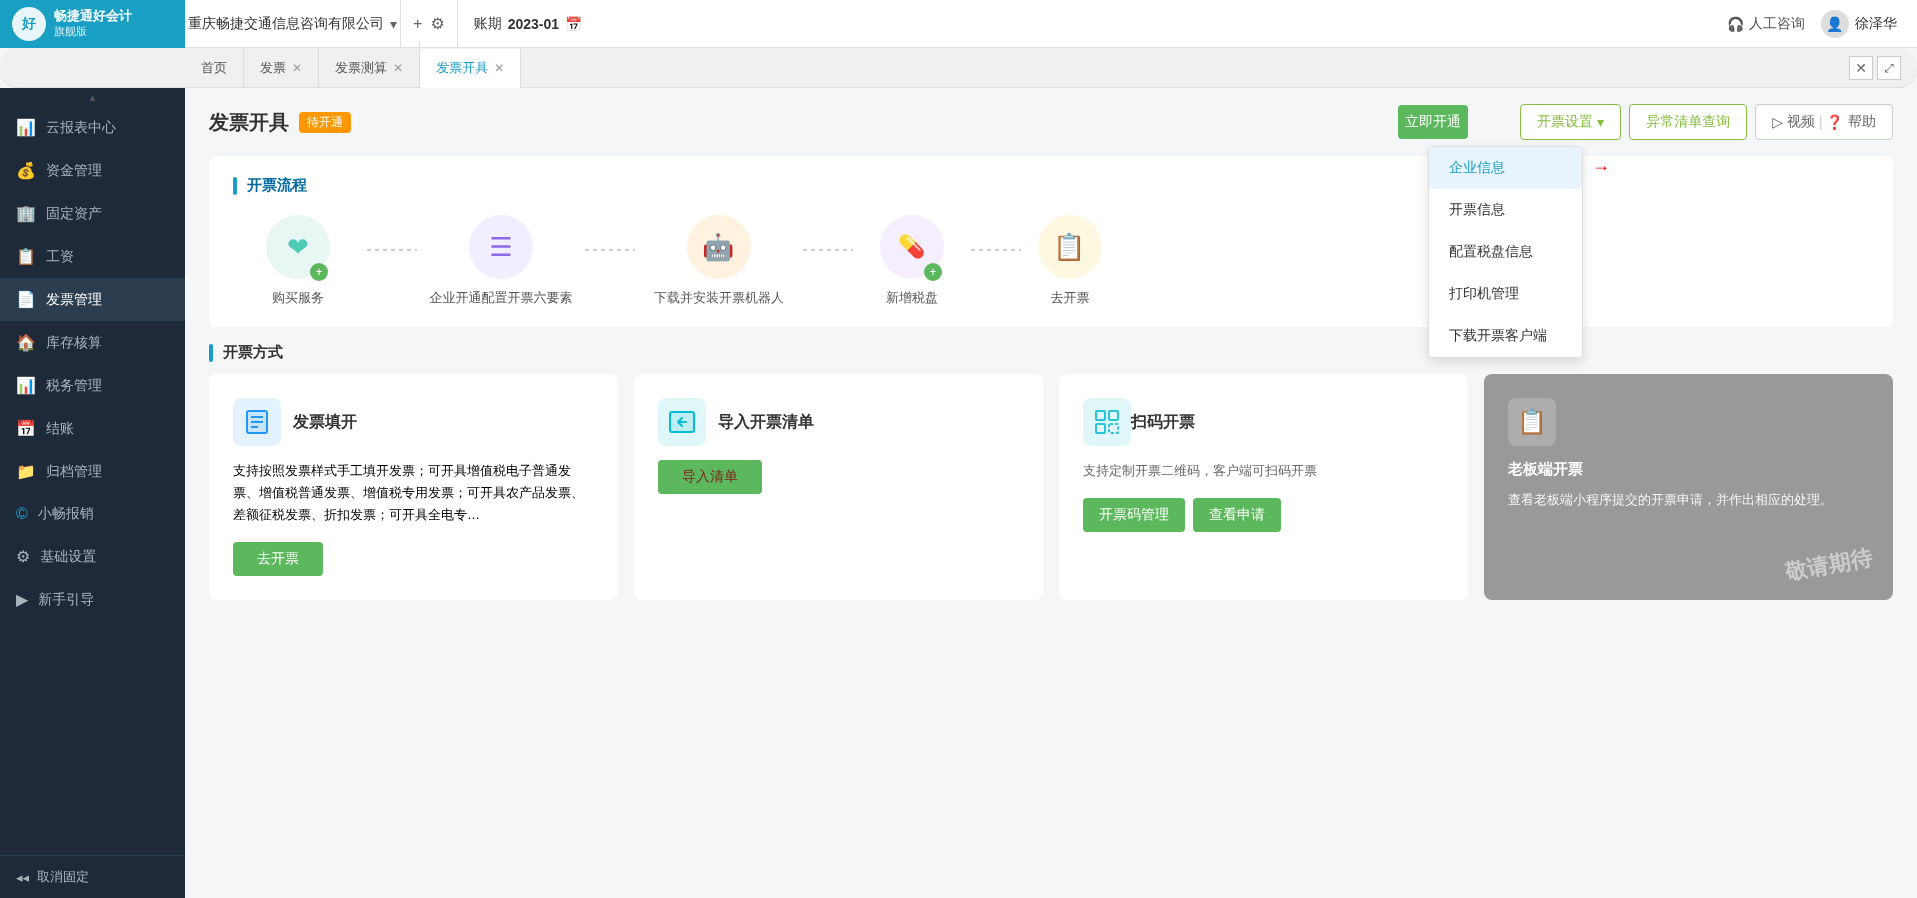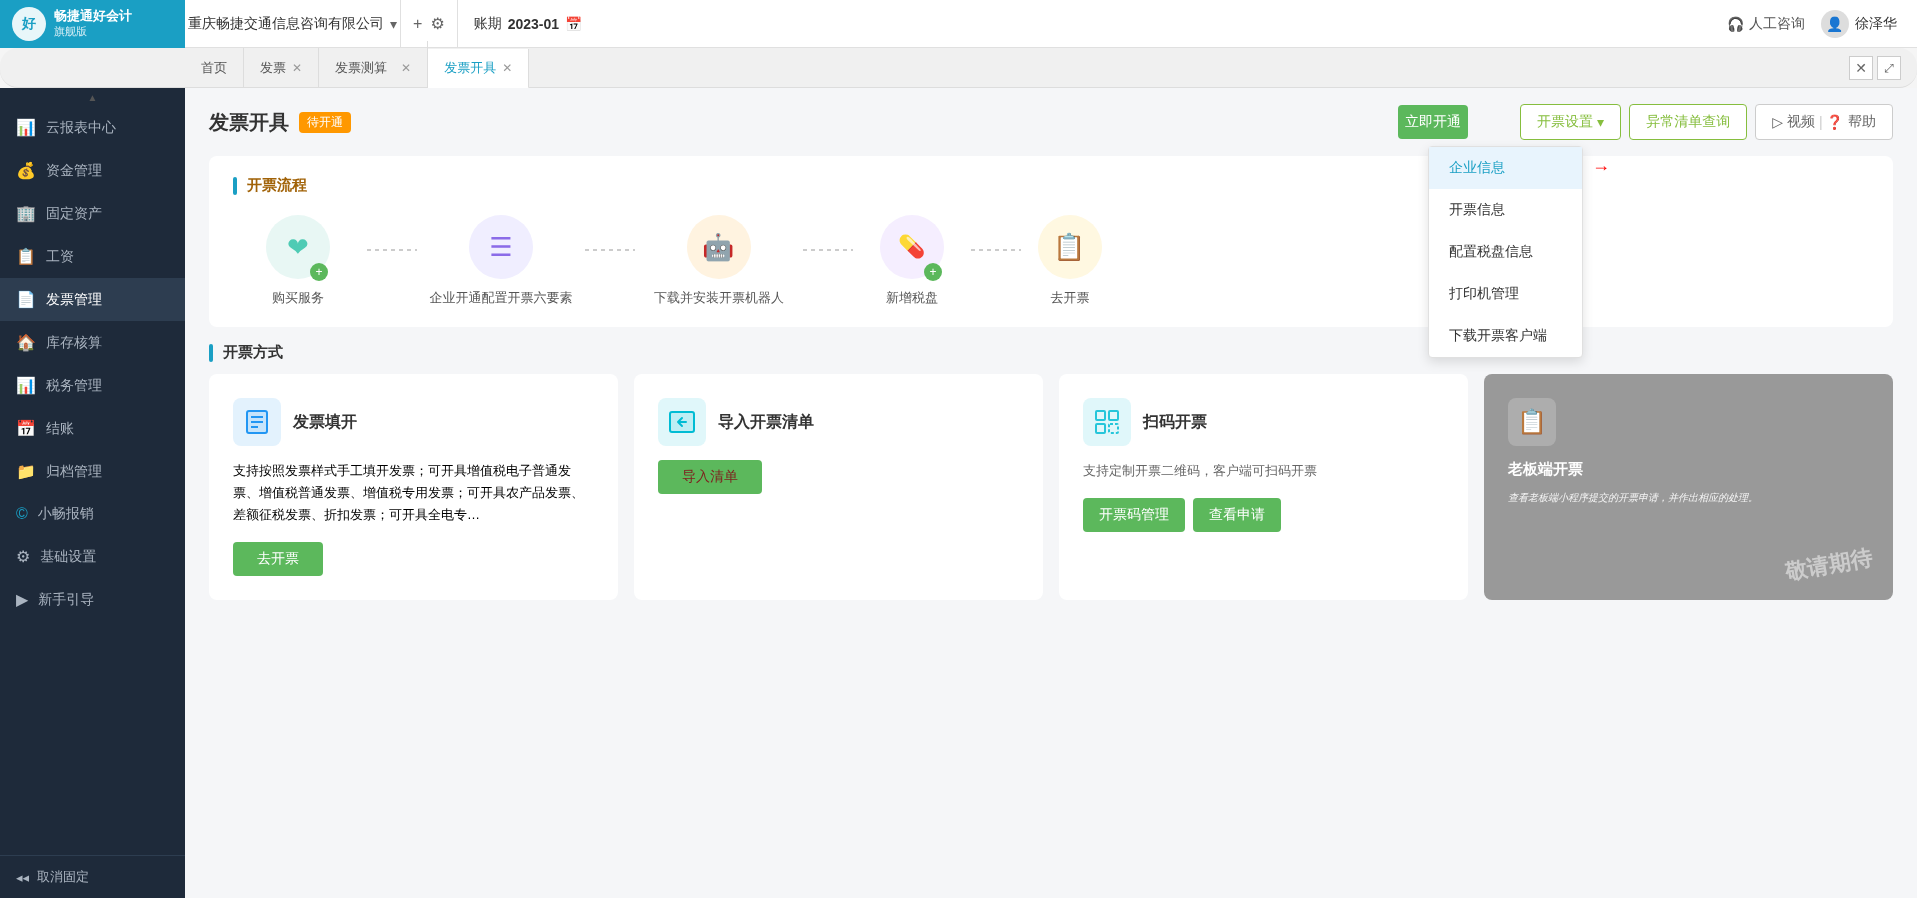--- a/index.html
+++ b/index.html
@@ -48,21 +48,21 @@
   </div>
 
   <div style="display:flex; align-items:center; height:40px; background:#f0f0f0; border-bottom:1px solid #ddd; flex-shrink:0; padding-left:185px;border-radius:18px;">
     <div style="display:flex; align-items:center; padding:0 16px; height:40px; cursor:pointer; color:#555; font-size:13px; border-right:1px solid #ddd;">
       <span>首页</span>
     </div>
     <div style="display:flex; align-items:center; gap:6px; padding:0 16px; height:40px; cursor:pointer; color:#555; font-size:13px; border-right:1px solid #ddd;">
       <span>发票</span>
       <span style="color:#999; font-size:12px; cursor:pointer;">✕</span>
     </div>
-    <div style="display:flex; align-items:center; gap:14px; padding:0 16px; height:54px; cursor:pointer; color:#555; font-size:13px; border-right:1px solid #ddd;">
+    <div style="display:flex; align-items:center; gap:6px; padding:0 16px; height:54px; cursor:pointer; color:#555; font-size:13px; border-right:1px solid #ddd;">
       <span>发票测算</span>
       <span style="color:#999; font-size:12px; cursor:pointer;">✕</span>
     </div>
     <div style="display:flex; align-items:center; gap:6px; padding:0 16px; height:40px; cursor:pointer; color:#1a9fc4; font-size:13px; border-right:1px solid #ddd; background:#fff; border-bottom:2px solid #fff; position:relative; top:1px;">
       <span>发票开具</span>
       <span style="color:#999; font-size:12px; cursor:pointer;">✕</span>
     </div>
     <div style="margin-left:auto; display:flex; align-items:center; padding-right:16px; gap:4px;">
       <div style="width:24px; height:24px; display:flex; align-items:center; justify-content:center; cursor:pointer; color:#666; border:1px solid #ccc; background:#fff; font-size:14px;">✕</div>
       <div style="width:24px; height:24px; display:flex; align-items:center; justify-content:center; cursor:pointer; color:#666; border:1px solid #ccc; background:#fff; font-size:12px;">⤢</div>
@@ -172,21 +172,21 @@
             <div style="padding:12px 20px; cursor:pointer; color:#333; font-size:14px;">
               <span>下载开票客户端</span>
             </div>
           </div>
         </div>
       </div>
 
       <div style="margin:0 24px 16px; background:#fff; border-radius:8px; padding:20px 24px;">
         <div style="display:flex; align-items:center; margin-bottom:20px;">
           <div style="width:4px; height:18px; background:#1a9fc4; border-radius:2px; margin-right:10px;"></div>
-          <span style="font-size:15px; font-weight:bold; color:#a16207;">开票流程</span>
+          <span style="font-size:15px; font-weight:bold; color:#0369a1;">开票流程</span>
         </div>
         <div style="display:flex; align-items:center;">
 
           <div style="display:flex; flex-direction:column; align-items:center; gap:10px; width:130px;">
             <div style="width:64px; height:64px; border-radius:50%; background:#e8f7f4; display:flex; align-items:center; justify-content:center; font-size:26px; position:relative;">
               <span style="color:#4ecbb4;">❤</span>
               <span style="position:absolute; bottom:-2px; right:2px; background:#5cb85c; color:#fff; border-radius:50%; width:18px; height:18px; font-size:12px; display:flex; align-items:center; justify-content:center;">+</span>
             </div>
             <span style="color:#555; font-size:13px; text-align:center;">购买服务</span>
           </div>
@@ -262,21 +262,21 @@
                     <rect x="2" y="4" width="24" height="20" rx="2" stroke="#00bcd4" stroke-width="2"></rect>
                     <path d="M18 14 L10 14 M14 10 L10 14 L14 18" stroke="#00bcd4" stroke-width="2" stroke-linecap="round" stroke-linejoin="round"></path>
                   </svg>
               </div>
               <span style="font-size:16px; font-weight:bold; color:#333;">导入开票清单</span>
             </div>
             <button style="background:#5cb85c; color:#7f1d1d; border:none; padding:8px 24px; border-radius:4px; cursor:pointer; font-size:14px;">导入清单</button>
           </div>
 
           <div style="background:#fff; border-radius:8px; padding:24px; min-height:220px;">
-            <div style="display:flex; align-items:center; gap:12px; margin-bottom:14px;">
+            <div style="display:flex; align-items:center; gap:0; margin-bottom:14px;">
               <div style="width:48px; height:48px; background:#e0f7fa; border-radius:8px; display:flex; align-items:center; justify-content:center;">
                 <svg width="28" height="28" viewBox="0 0 28 28" fill="none">
                     <rect x="3" y="3" width="9" height="9" rx="1" stroke="#26c6da" stroke-width="2"></rect>
                     <rect x="16" y="3" width="9" height="9" rx="1" stroke="#26c6da" stroke-width="2"></rect>
                     <rect x="3" y="16" width="9" height="9" rx="1" stroke="#26c6da" stroke-width="2"></rect>
                     <rect x="16" y="16" width="9" height="9" rx="1" stroke="#26c6da" stroke-width="2" stroke-dasharray="3 2"></rect>
                   </svg>
               </div>
               <span style="font-size:16px; font-weight:bold; color:#333;">扫码开票</span>
             </div>
@@ -287,20 +287,20 @@
             </div>
           </div>
 
           <div style="background:#999; border-radius:8px; padding:24px; min-height:220px; position:relative; overflow:hidden;">
             <div style="display:flex; align-items:center; gap:12px; margin-bottom:14px;">
               <div style="width:48px; height:48px; background:rgba(255,255,255,0.2); border-radius:8px; display:flex; align-items:center; justify-content:center; font-size:24px; color:#fff;">
                 📋
               </div>
             </div>
             <p style="font-size:15px; font-weight:bold; color:#fff; margin-bottom:10px;">老板端开票</p>
-            <p style="color:rgba(255,255,255,0.9); font-size:10px; line-height:1.7;font-style:italic;">查看老板端小程序提交的开票申请，并作出相应的处理。</p>
+            <p style="color:rgba(255,255,255,0.9); font-size:13px; line-height:1.7;">查看老板端小程序提交的开票申请，并作出相应的处理。</p>
             <div style="position:absolute; bottom:20px; right:20px; color:rgba(255,255,255,0.5); font-size:22px; font-weight:bold; transform:rotate(-10deg);">敬请期待</div>
           </div>
         </div>
       </div>
     </div>
   </div>
 </div>
 
 </body></html>

